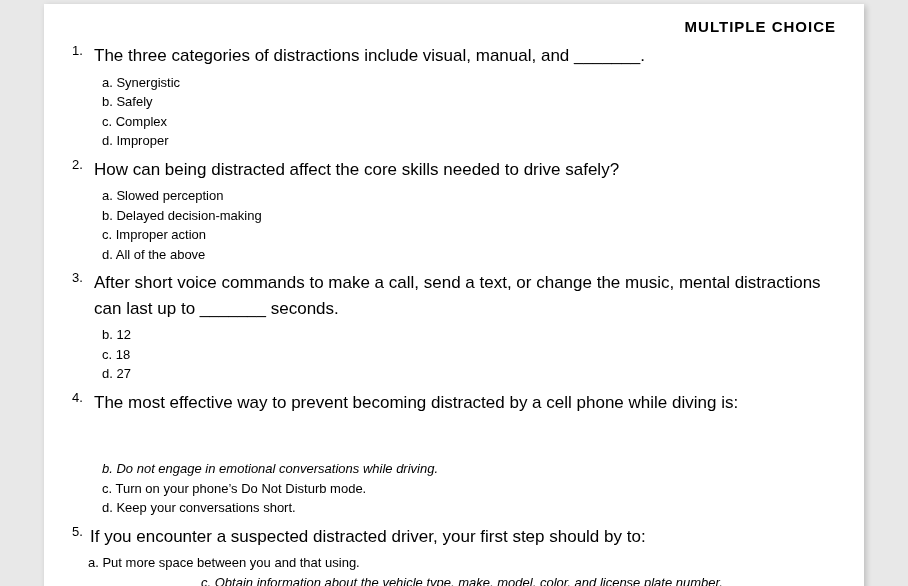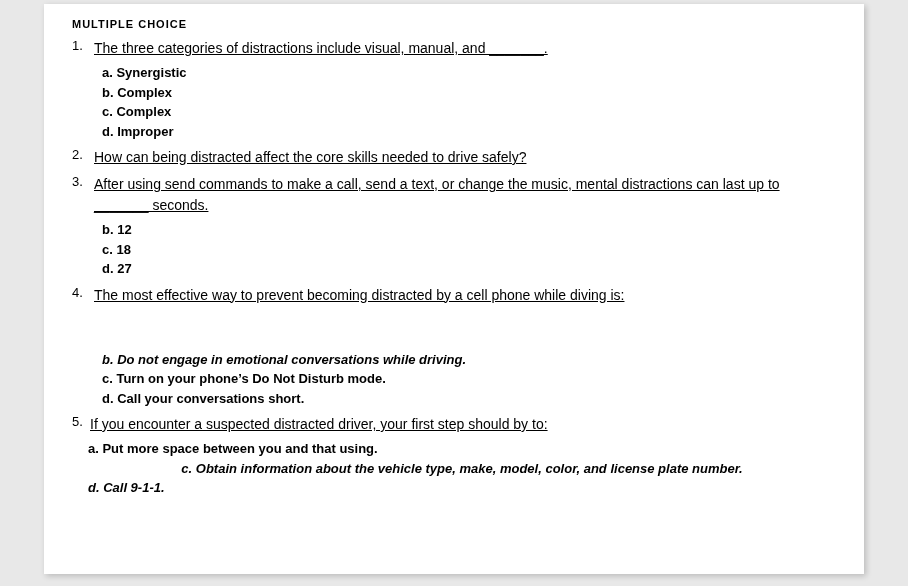--- a/index.html
+++ b/index.html
@@ -23,22 +23,22 @@
       width: 820px;
       min-height: 570px;
       background-color: #ffffff;
       padding: 14px 28px 20px 28px;
       position: relative;
       margin-top: 4px;
       box-shadow: 2px 2px 6px rgba(0,0,0,0.2);
     }
 
     .section-title {
-      text-align: left;
-      font-size: 11px;
+      text-align: right;
+      font-size: 15px;
       font-weight: bold;
       letter-spacing: 1px;
       margin-bottom: 8px;
       text-transform: uppercase;
       font-family: Arial, sans-serif;
     }
 
     .question-block {
       margin-bottom: 6px;
     }
@@ -46,89 +46,93 @@
     .answer-list {
       list-style: none;
       padding-left: 30px;
       margin-top: 1px;
     }
 
     .answer-list li {
       font-size: 13px;
       font-family: Arial, sans-serif;
       line-height: 1.5;
-      font-weight: bold;
     }
 
     .q-row {
       display: flex;
       align-items: flex-start;
       margin-bottom: 4px;
     }
 
     .q-num {
       min-width: 22px;
       font-size: 13px;
       font-family: Arial, sans-serif;
       padding-top: 0;
     }
 
     .q-body {
       flex: 1;
-      font-size: 14px;
+      font-size: 17px;
       font-family: Arial, sans-serif;
       line-height: 1.5;
-      text-decoration: underline;
     }
   </style>
 </head>
 <body>
 
 <div class="page">
   <div class="section-title">MULTIPLE CHOICE</div>
 
   <div id="questions-container">
       <div class="question-block">
         <div class="q-row">
           <span class="q-num">1.</span>
           <span class="q-body">The three categories of distractions include visual, manual, and _______.</span>
         </div>
         <ul class="answer-list">
           <li>a.  Synergistic</li>
-          <li>b.  Complex</li>
+          <li>b.  Safely</li>
           <li>c.  Complex</li>
           <li>d.  Improper</li>
         </ul>
       </div>
       <div class="question-block">
         <div class="q-row">
           <span class="q-num">2.</span>
           <span class="q-body">How can being distracted affect the core skills needed to drive safely?</span>
         </div>
+        <ul class="answer-list">
+          <li>a.  Slowed perception</li>
+          <li>b.  Delayed decision-making</li>
+          <li>c.  Improper action</li>
+          <li>d.  All of the above</li>
+        </ul>
       </div>
       <div class="question-block">
         <div class="q-row">
           <span class="q-num">3.</span>
-          <span class="q-body">After using send commands to make a call, send a text, or change the music, mental distractions can last up to _______ seconds.</span>
+          <span class="q-body">After short voice commands to make a call, send a text, or change the music, mental distractions can last up to _______ seconds.</span>
         </div>
         <ul class="answer-list">
           <li>b.  12</li>
           <li>c.  18</li>
           <li>d.  27</li>
         </ul>
       </div>
       <div class="question-block">
         <div class="q-row">
           <span class="q-num">4.</span>
           <span class="q-body">The most effective way to prevent becoming distracted by a cell phone while diving is:</span>
         </div>
         <ul class="answer-list">
           <li style="font-style: italic; margin-top: 44px;">b.  Do not engage in emotional conversations while driving.</li>
           <li>c.  Turn on your phone’s Do Not Disturb mode.</li>
-          <li>d.  Call your conversations short.</li>
+          <li>d.  Keep your conversations short.</li>
         </ul>
       </div>
       <div class="question-block">
         <div class="q-row">
           <span style="min-width: 18px; font-size: 13px; font-family: Arial, sans-serif;">5.</span>
           <span class="q-body">If you encounter a suspected distracted driver, your first step should by to:</span>
         </div>
         <ul class="answer-list" style="padding-left: 16px;">
           <li>a.  Put more space between you and that using.</li>
           <li style="font-style: italic; text-align: center;">c.  Obtain information about the vehicle type, make, model, color, and license plate number.</li>

